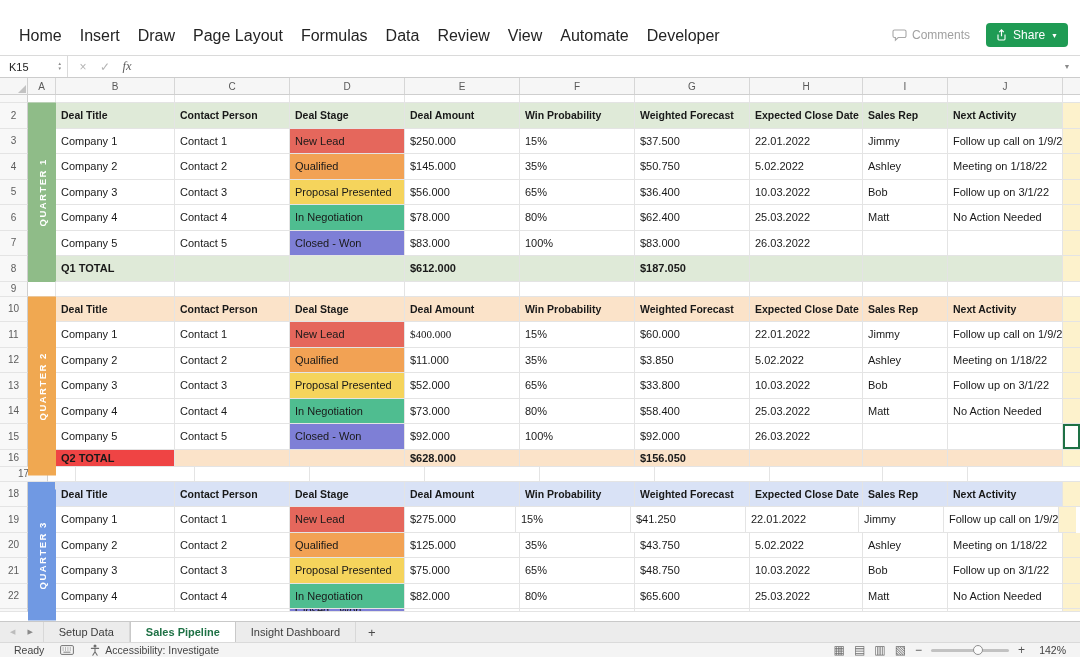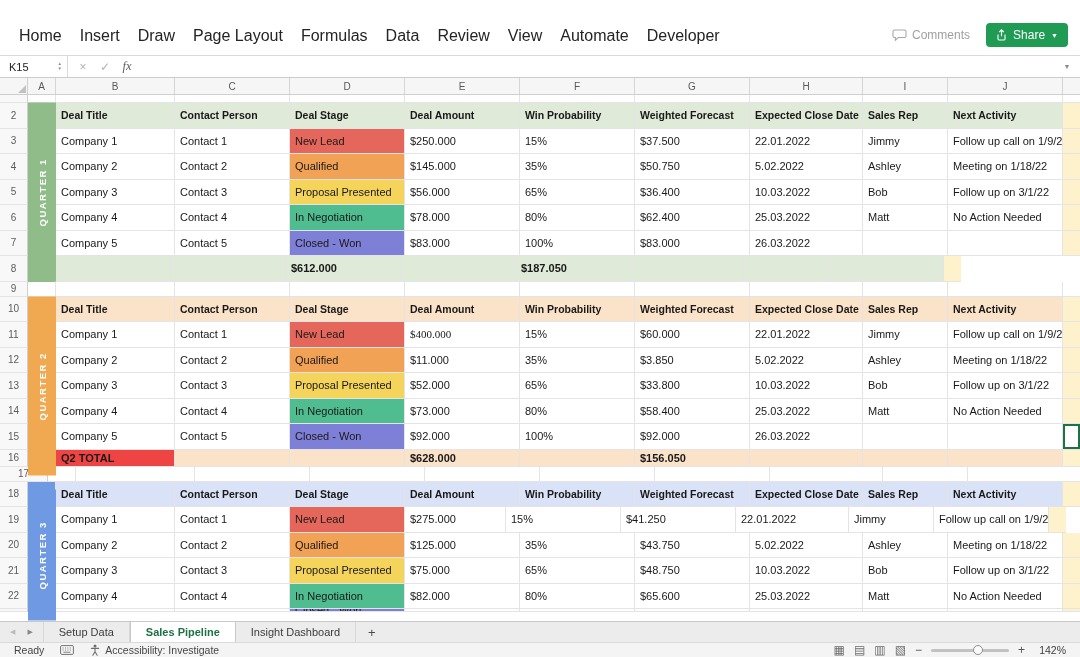--- a/index.html
+++ b/index.html
@@ -224,20 +224,21 @@
           <div class="cell" style="width: 115px;">100%</div>
           <div class="cell" style="width: 115px;">$83.000</div>
           <div class="cell" style="width: 113px;">26.03.2022</div>
           <div class="cell" style="width: 85px;"></div>
           <div class="cell" style="width: 115px;"></div>
           <div class="cell sliver" style="width: 17px; background: rgb(253, 242, 204);"></div>
         </div>
         <div class="grid-row" style="height: 25.5px;">
           <div class="cell gutter" style="width: 28px;">8</div>
           <div class="cell acol block" style="width: 28px; background: rgb(143, 188, 136);"></div>
+          <div class="cell b" style="width: 119px; background: rgb(223, 234, 216);">Q1 TOTAL</div>
           <div class="cell" style="width: 115px; background: rgb(223, 234, 216);"></div>
           <div class="cell" style="width: 115px; background: rgb(223, 234, 216);"></div>
           <div class="cell b" style="width: 115px; background: rgb(223, 234, 216);">$612.000</div>
           <div class="cell" style="width: 115px; background: rgb(223, 234, 216);"></div>
           <div class="cell b" style="width: 115px; background: rgb(223, 234, 216);">$187.050</div>
           <div class="cell" style="width: 113px; background: rgb(223, 234, 216);"></div>
           <div class="cell" style="width: 85px; background: rgb(223, 234, 216);"></div>
           <div class="cell" style="width: 115px; background: rgb(223, 234, 216);"></div>
           <div class="cell sliver" style="width: 17px; background: rgb(253, 242, 204);"></div>
         </div>
@@ -380,21 +381,21 @@
           <div class="cell hd" style="width: 85px; background: rgb(217, 226, 246);">Sales Rep</div>
           <div class="cell hd" style="width: 115px; background: rgb(217, 226, 246);">Next Activity</div>
           <div class="cell sliver" style="width: 17px; background: rgb(253, 242, 204);"></div>
         </div>
         <div class="grid-row" style="height: 25.5px;">
           <div class="cell gutter" style="width: 28px;">19</div>
           <div class="cell acol block" style="width: 28px; background: rgb(112, 153, 227);"></div>
           <div class="cell" style="width: 119px;">Company 1</div>
           <div class="cell" style="width: 115px;">Contact 1</div>
           <div class="cell" style="width: 115px; background: rgb(229, 103, 92);">New Lead</div>
-          <div class="cell" style="width: 101px;">$275.000</div>
+          <div class="cell" style="width: 111px;">$275.000</div>
           <div class="cell" style="width: 115px;">15%</div>
           <div class="cell" style="width: 115px;">$41.250</div>
           <div class="cell" style="width: 113px;">22.01.2022</div>
           <div class="cell" style="width: 85px;">Jimmy</div>
           <div class="cell" style="width: 115px;">Follow up call on 1/9/22</div>
           <div class="cell sliver" style="width: 17px; background: rgb(253, 242, 204);"></div>
         </div>
         <div class="grid-row" style="height: 25.5px;">
           <div class="cell gutter" style="width: 28px;">20</div>
           <div class="cell acol block" style="width: 28px; background: rgb(112, 153, 227);"></div>

